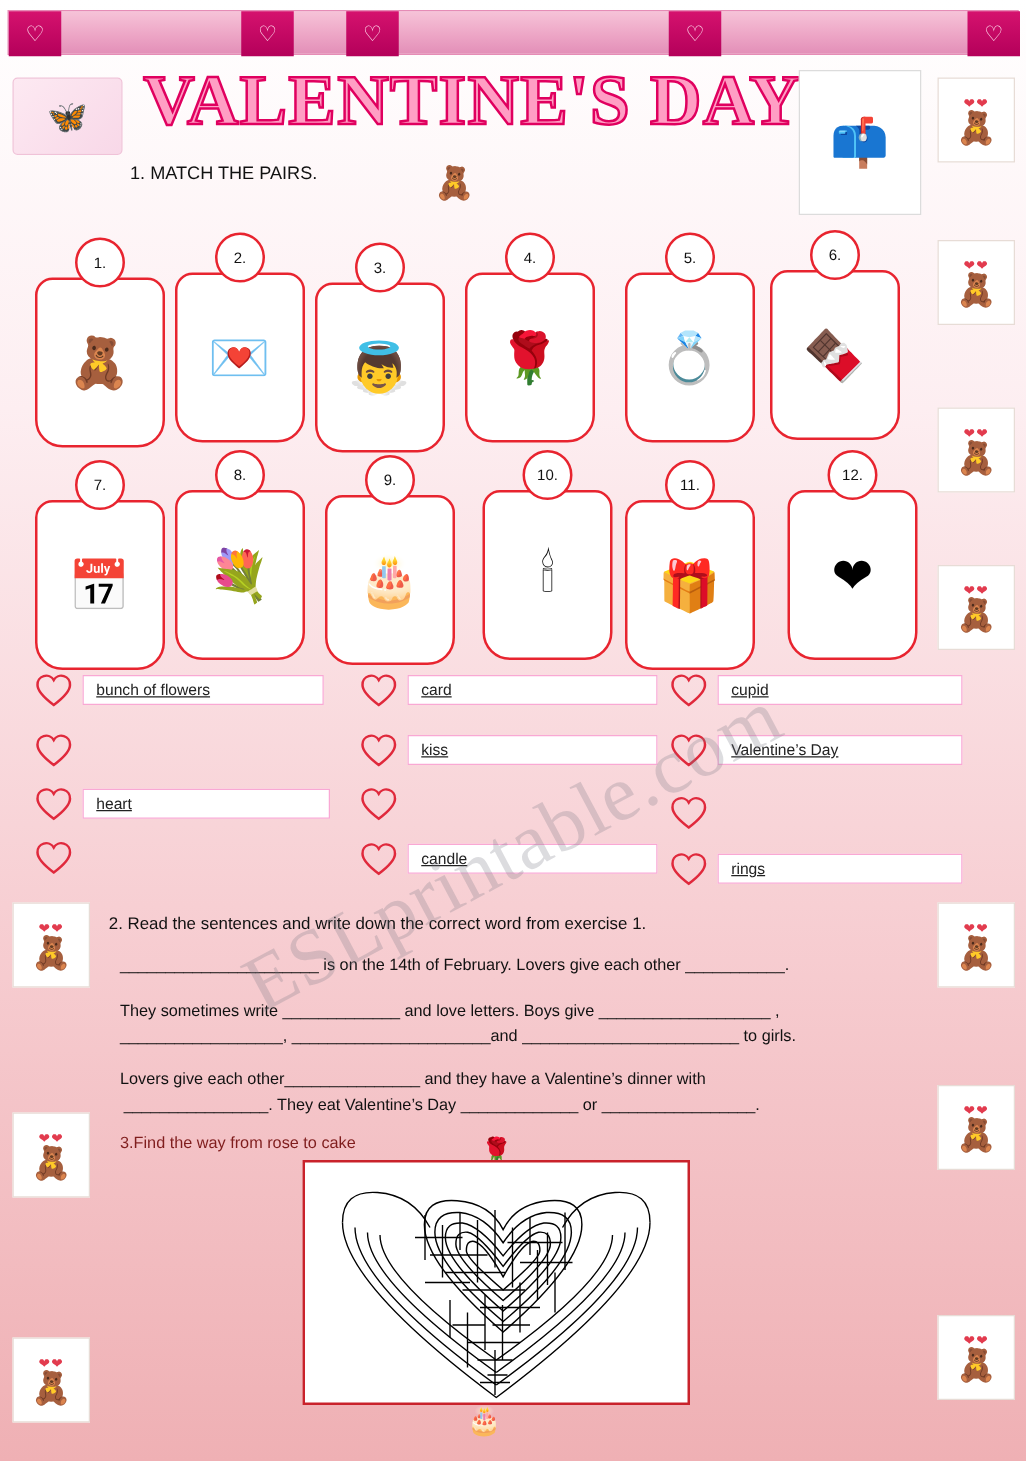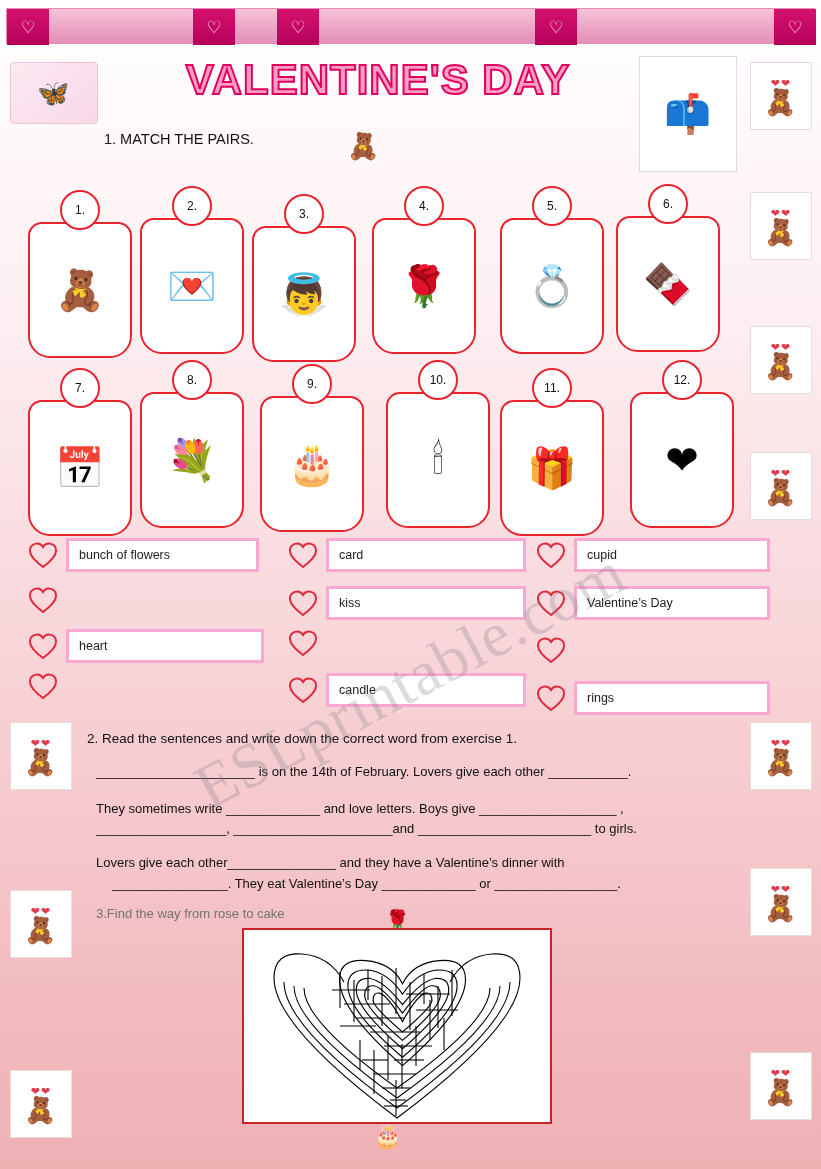--- a/index.html
+++ b/index.html
@@ -21,22 +21,22 @@
     position:absolute; top:0; width:42px; height:36px;
     background: linear-gradient(180deg,#d5126e 0%,#b4005a 100%);
     display:flex; align-items:center; justify-content:center;
     color:#ffd9ea; font-size:17px;
   }
 
   
   .title {
     position:absolute; top:52px; left:108px; width:540px; height:56px;
     display:flex; align-items:center; justify-content:center;
-    font-family:Liberation Sans, sans-serif;
-    font-weight:bold; font-size:42px; letter-spacing:1px;
+    font-family:Liberation Serif, serif;
+    font-weight:bold; font-size:57px; letter-spacing:1px;
     color:#ff9ec4;
     -webkit-text-stroke:2px #e0005f;
     text-shadow: 2px 2px 0 #ffffff;
   }
 
   .subtitle {
     position:absolute; top:131px; left:104px;
     font-size:14.5px; color:#111; font-weight:500;
   }
 
@@ -79,31 +79,31 @@
     border:2px solid #e8242f; background:#ffffff;
     display:flex; align-items:center; justify-content:center;
     font-size:12px; color:#111; z-index:3;
   }
 
   
   .ansrow { position:absolute; display:flex; align-items:center; gap:8px; }
   .heart-out { width:30px; height:28px; position:relative; flex:0 0 30px; }
   .heart-out svg { width:30px; height:28px; display:block; }
   .ansbox {
-    height:34px; border:3px solid #f9a8d4; background:#ffffff;
+    height:24px; border:1px solid #f9a8d4; background:#ffffff;
     display:flex; align-items:center; padding-left:10px;
-    font-size:12.5px; color:#222;
+    font-size:12.5px; color:#222;text-decoration:underline;
   }
 
   
   .ex2-title { position:absolute; left:87px; top:731px; font-size:13.5px; color:#111; }
   .ex2-line { position:absolute; font-size:13px; color:#111; white-space:nowrap; }
 
   
-  .ex3-title { position:absolute; left:96px; top:906px; font-size:13px; color:#737373; }
+  .ex3-title { position:absolute; left:96px; top:906px; font-size:13px; color:#7f1d1d; }
   .maze {
     position:absolute; left:242px; top:928px; width:310px; height:196px;
     border:2px solid #c9222b; background:#ffffff; overflow:hidden;
   }
   .maze svg { display:block; }
   .maze-rose { position:absolute; left:385px; top:908px; font-size:20px; }
   .maze-cake { position:absolute; left:374px; top:1124px; font-size:22px; }
 
   
   .wm {
@@ -342,21 +342,21 @@
       </svg>
     </span>
   <div class="ansbox" style="width:196px">rings</div>
 </div>
 
 <div class="ex2-title">2.  Read the sentences and write down the correct word from exercise 1.</div>
 <div class="ex2-line" style="left:96px; top:764px">______________________ is on the 14th of February. Lovers give each other ___________.</div>
 <div class="ex2-line" style="left:96px; top:801px">They sometimes write _____________ and love letters. Boys give ___________________ ,</div>
 <div class="ex2-line" style="left:96px; top:821px">__________________, ______________________and ________________________ to girls.</div>
 <div class="ex2-line" style="left:96px; top:855px"> Lovers give each other_______________ and they have a Valentine’s dinner with</div>
-<div class="ex2-line" style="left:112px; top:876px">________________. They eat Valentine’s Day _____________ or _________________.</div>
+<div class="ex2-line" style="left:99px; top:876px">________________. They eat Valentine’s Day _____________ or _________________.</div>
 
 <div class="ex3-title">3.Find the way  from rose to cake</div>
 <div class="maze-rose">🌹</div>
 <div class="maze">
   <svg width="306" height="192" viewBox="0 0 306 192">
     <g stroke="#000" stroke-width="1.1" fill="none">
       <path d="M70 30 Q70 10 95 12 Q120 14 130 34 Q140 14 165 12 Q190 10 190 30 Q190 60 130 112 Q70 60 70 30Z" transform="translate(22,18) scale(1.05)"></path>
       <path d="M78 36 Q78 20 97 21 Q116 23 130 44 Q144 23 163 21 Q182 20 182 36 Q182 60 130 104 Q78 60 78 36Z" transform="translate(22,18) scale(1.05)"></path>
       <path d="M86 40 Q86 28 99 29 Q112 31 130 54 Q148 31 161 29 Q174 28 174 40 Q174 58 130 96 Q86 58 86 40Z" transform="translate(22,18) scale(1.05)"></path>
       <path d="M94 45 Q94 35 103 36 Q112 38 130 62 Q148 38 157 36 Q166 35 166 45 Q166 57 130 88 Q94 57 94 45Z" transform="translate(22,18) scale(1.05)"></path>

